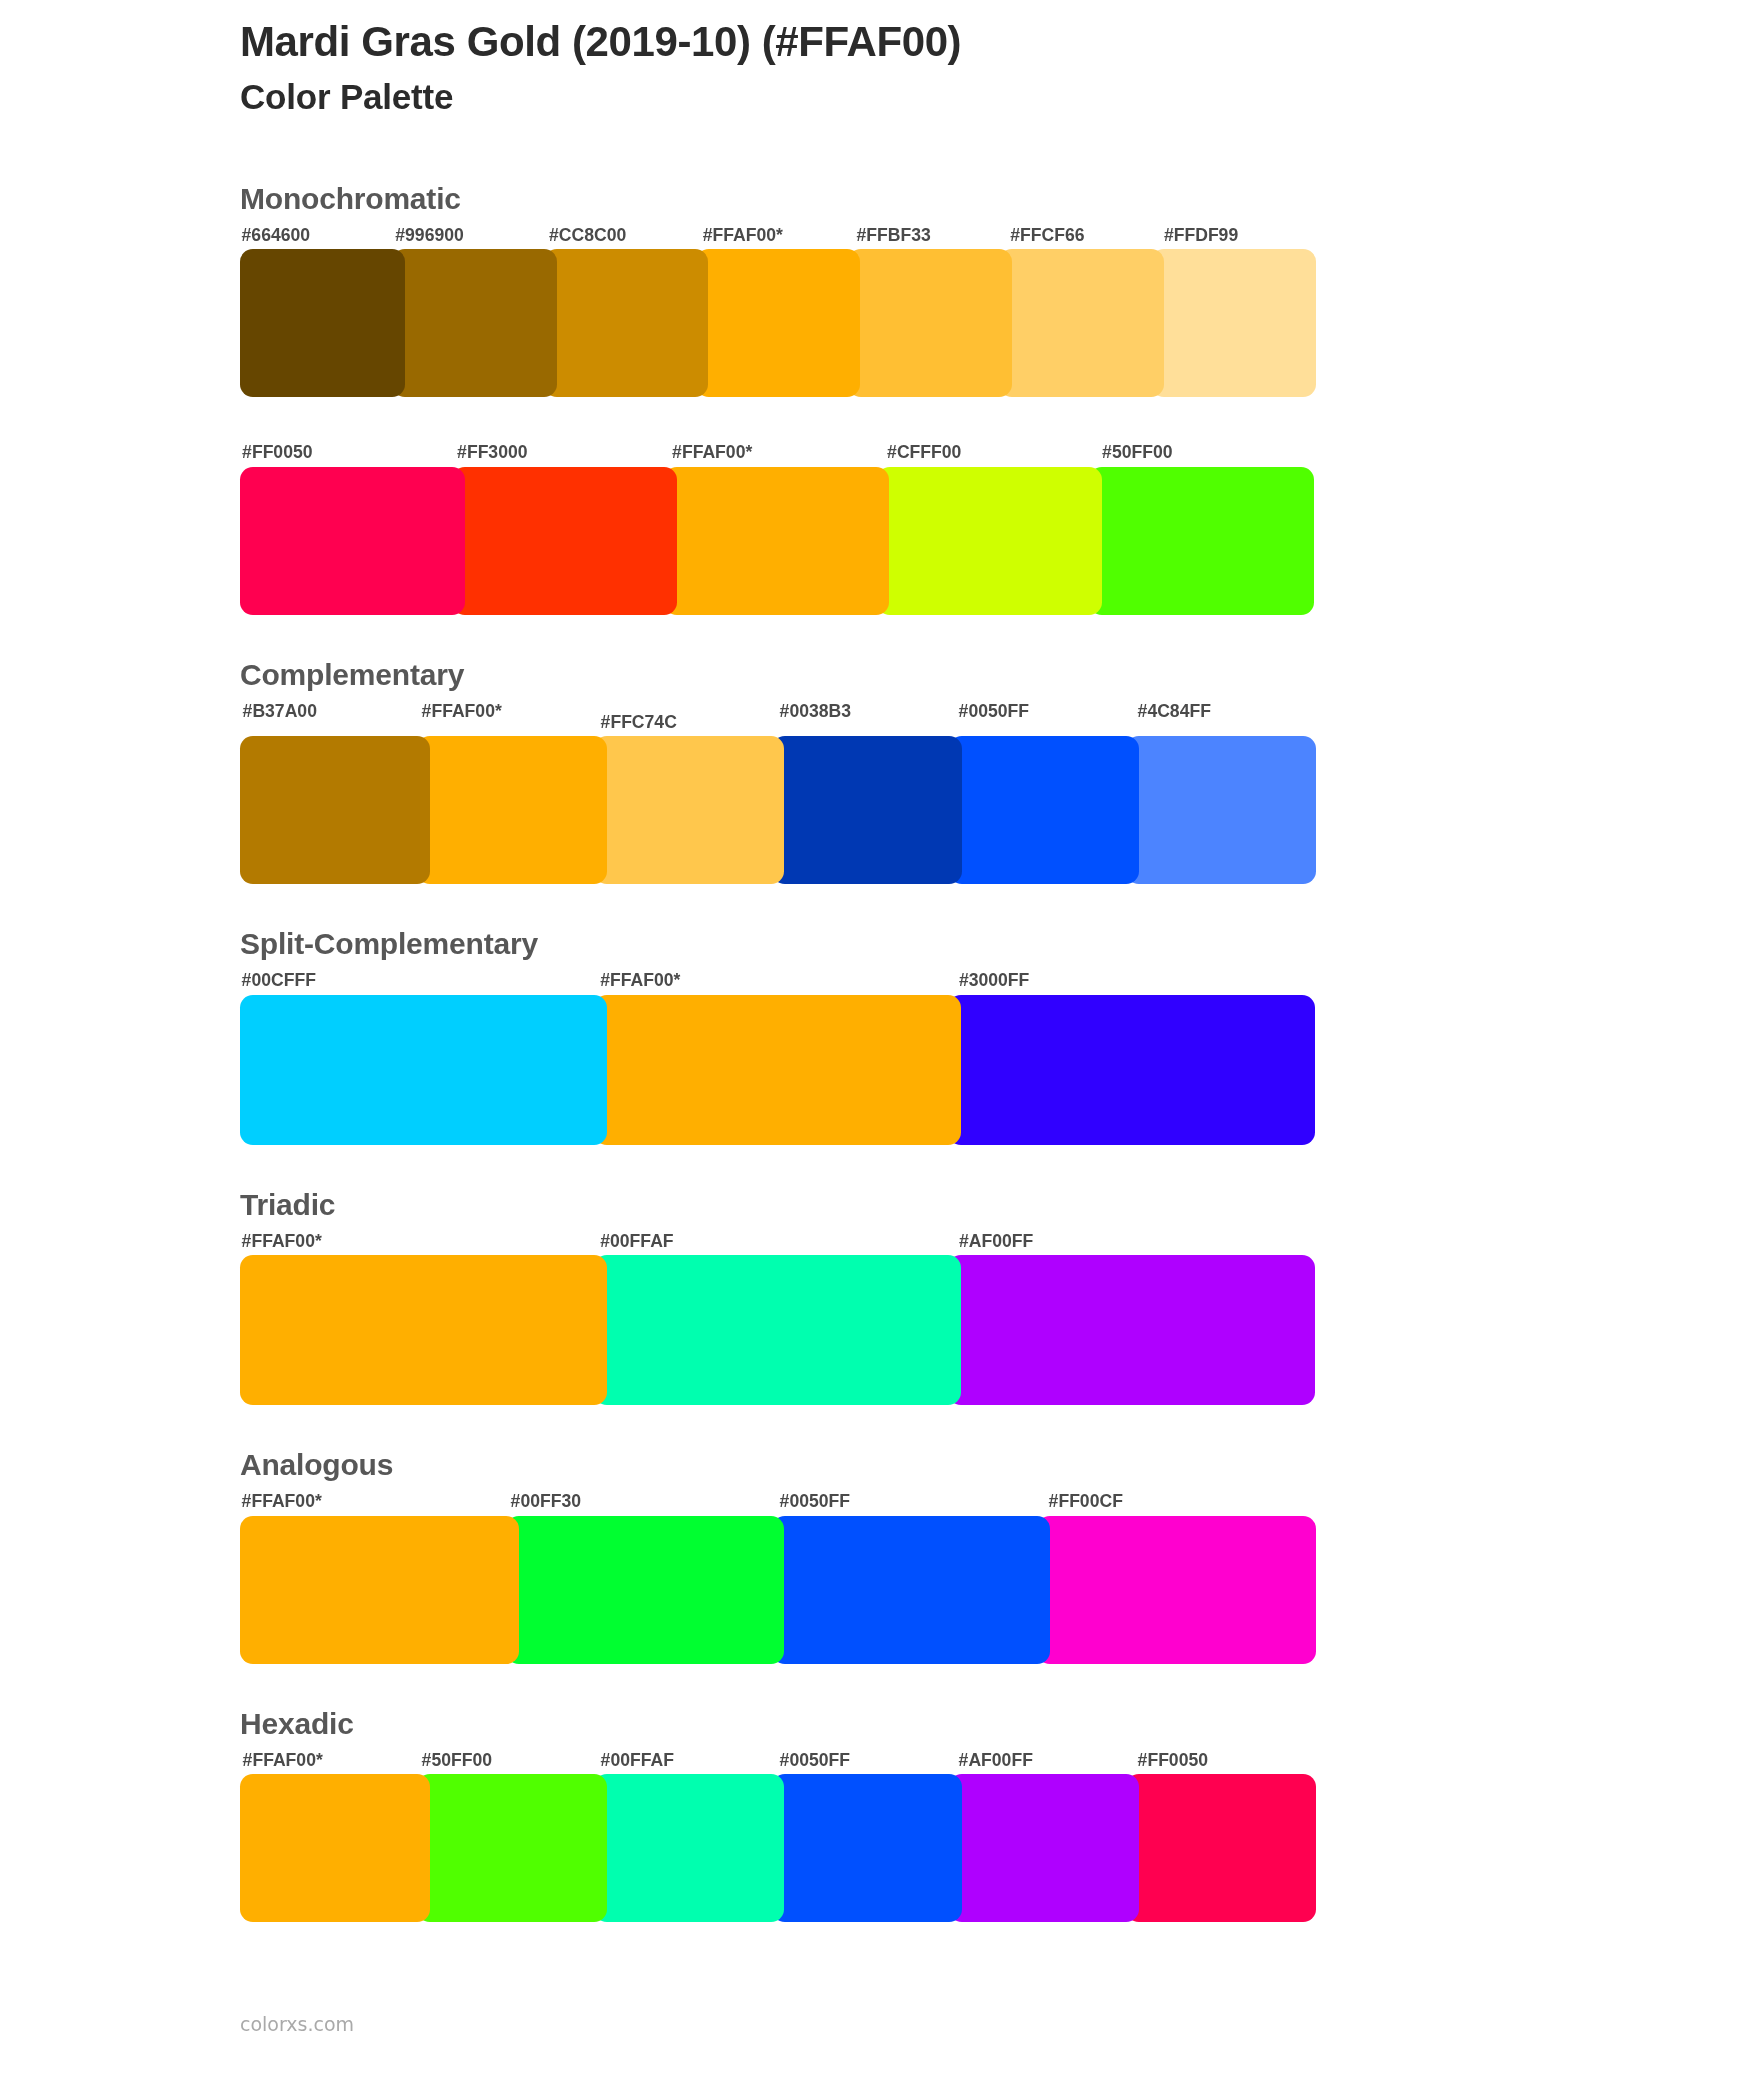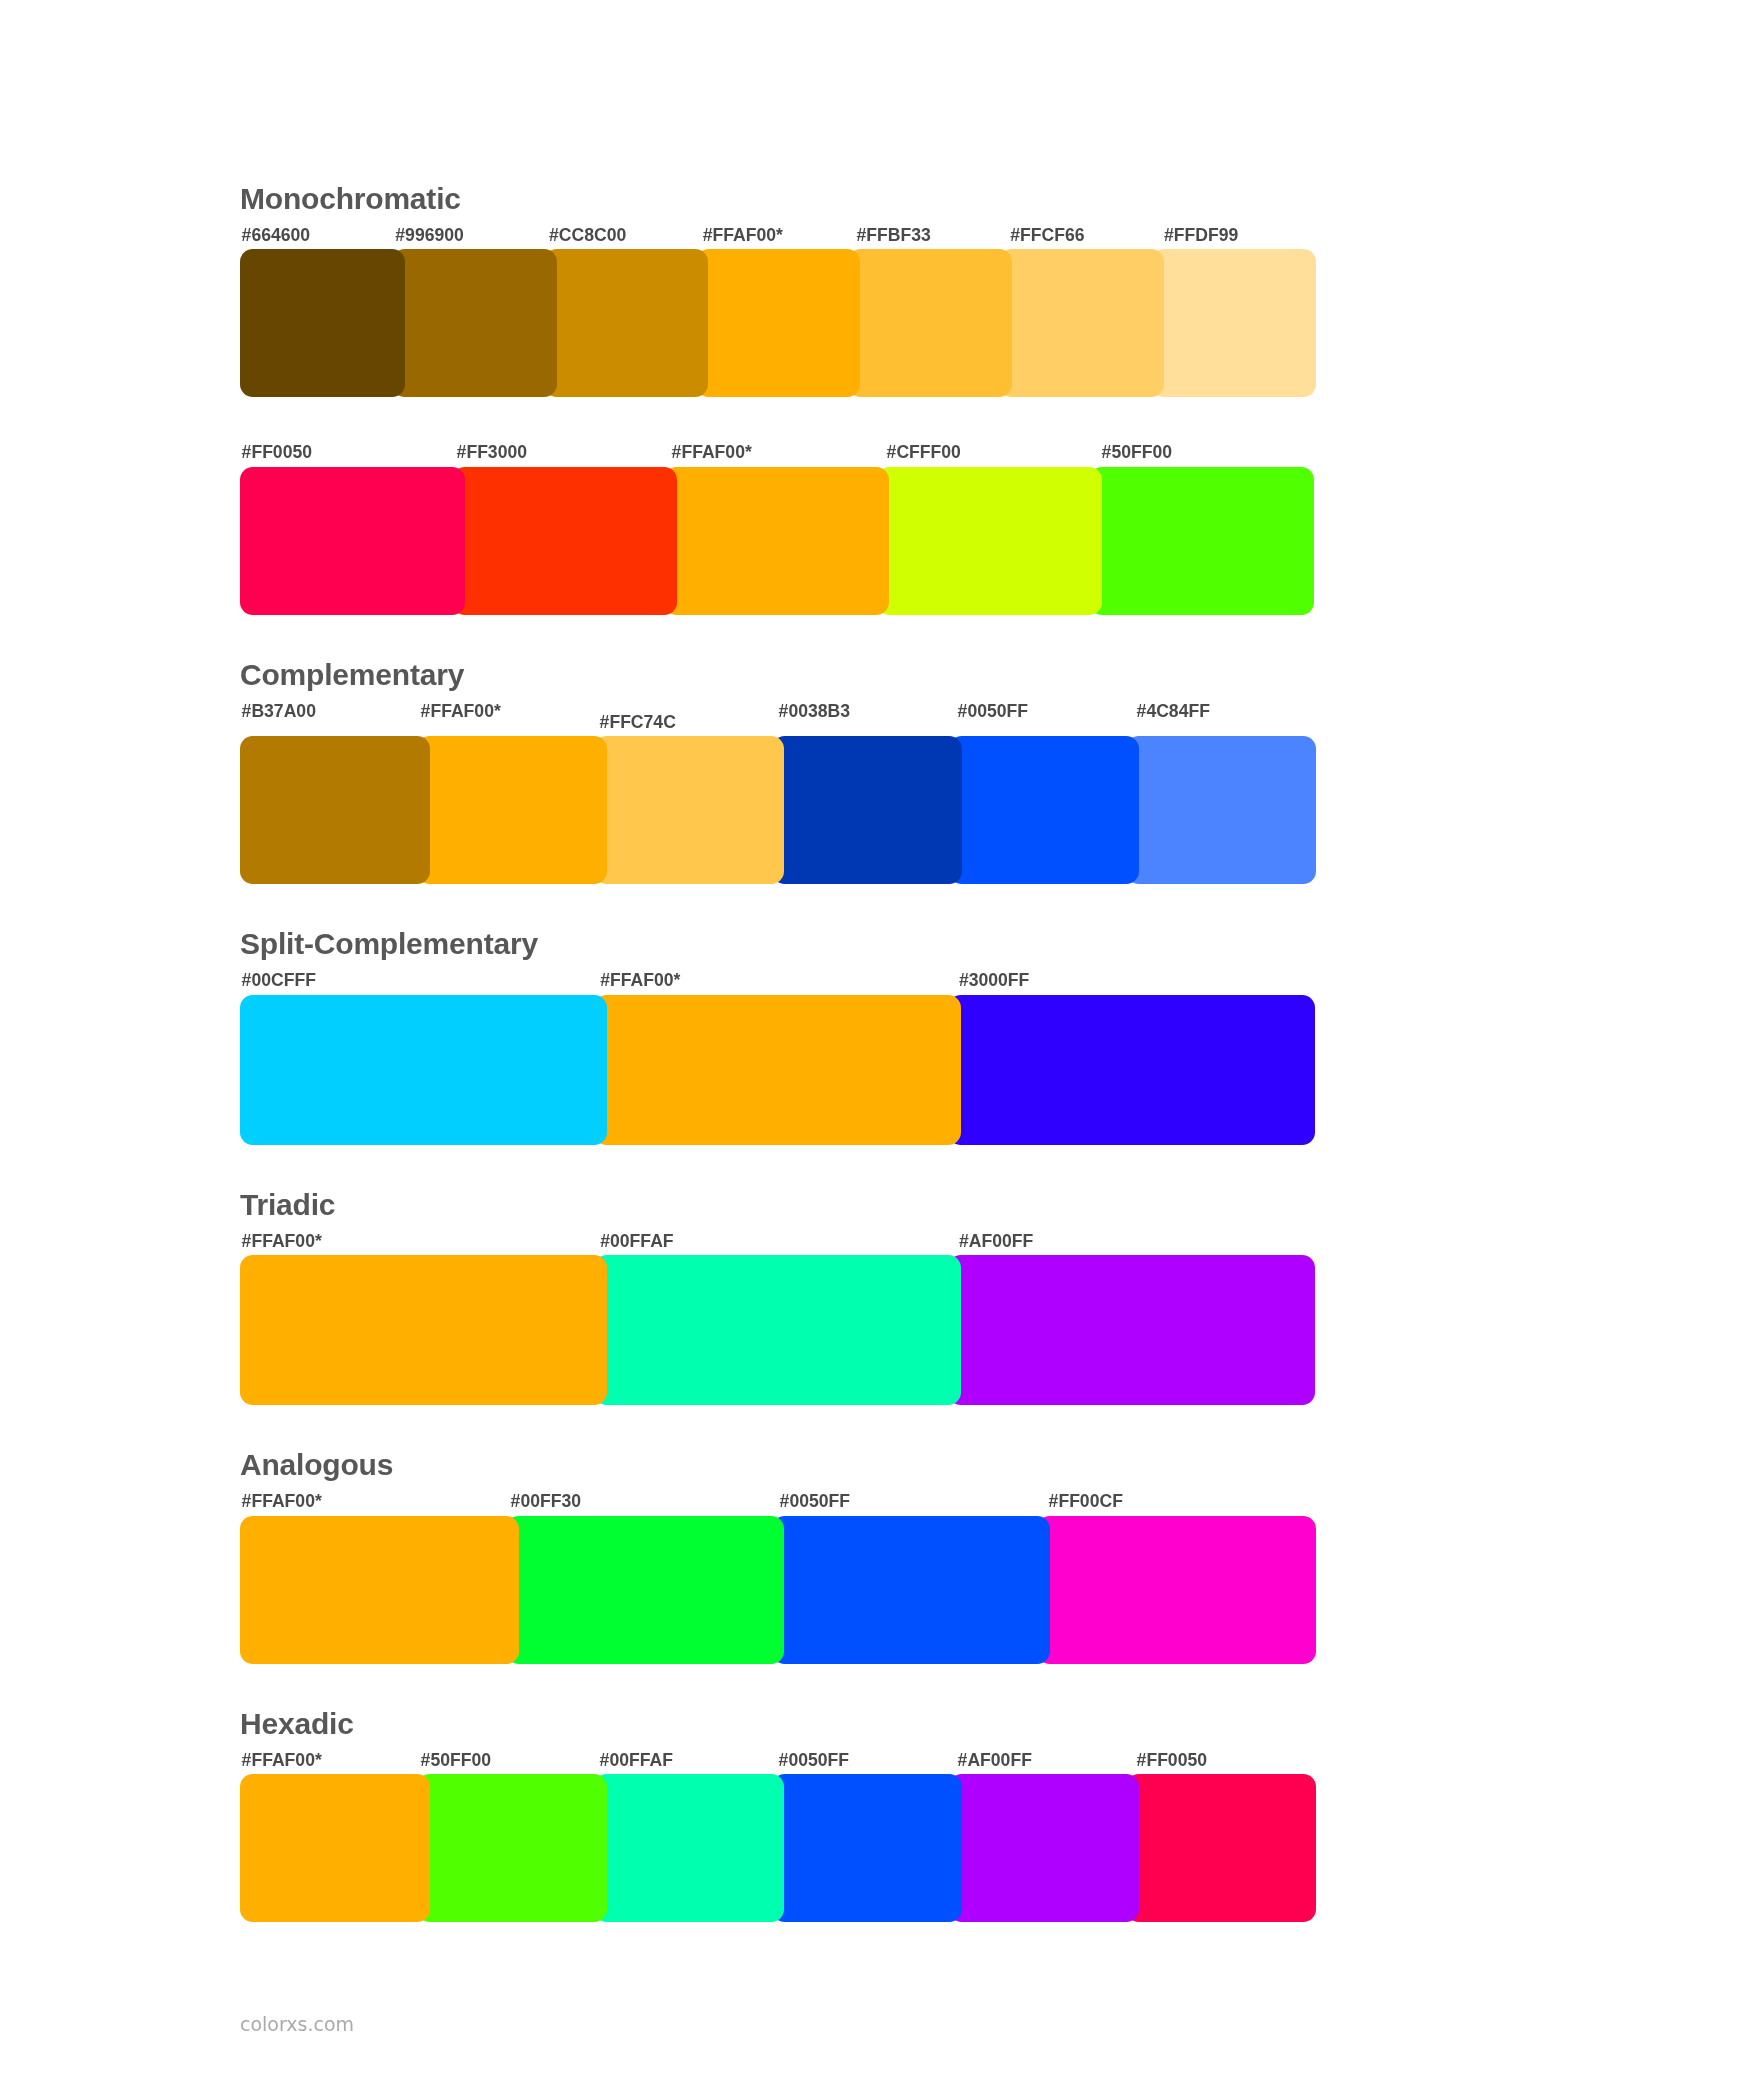--- a/index.html
+++ b/index.html
@@ -61,20 +61,21 @@
     color: #575757;
     letter-spacing: -0.2px;
     line-height: 1;
     margin: 0 0 11.2px 0;
     padding: 0;
   }
   .labels {
     display: flex;
     width: 1076px;
     margin: 0 0 3.2px 0;
+    justify-content: center;
   }
   .label {
     font-size: 17.6px;
     font-weight: 600;
     color: #4a4a4a;
     letter-spacing: 0px;
     white-space: nowrap;
     line-height: 1.2;
     padding-left: 1.6px;
     box-sizing: border-box;
@@ -112,20 +113,24 @@
     color: #a9a9a9;
     font-family: "DejaVu Sans", sans-serif;
     font-weight: 400;
   }
 </style>
 </head>
 <body>
 
 <div class="page">
 
+  <div class="header">
+    <h1 class="title">Mardi Gras Gold (2019-10) (#FFAF00)</h1>
+    <h2 class="subtitle">Color Palette</h2>
+  </div>
 
   <div class="sections" id="sections-root">
       <div class="section">
         <div class="section-title">Monochromatic</div>
         <div class="labels">
           <div class="label" style="width: 154px;">#664600</div>
           <div class="label" style="width: 154px;">#996900</div>
           <div class="label" style="width: 154px;">#CC8C00</div>
           <div class="label" style="width: 154px;">#FFAF00*</div>
           <div class="label" style="width: 154px;">#FFBF33</div>

